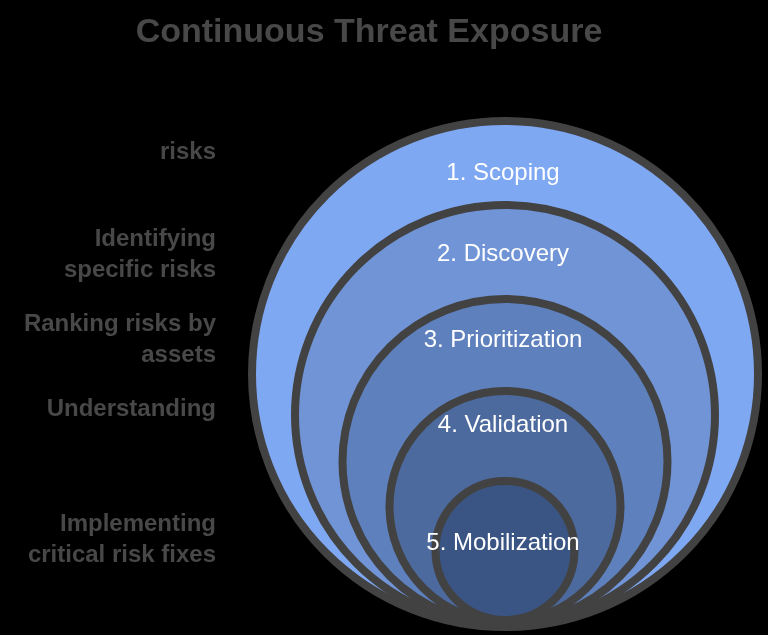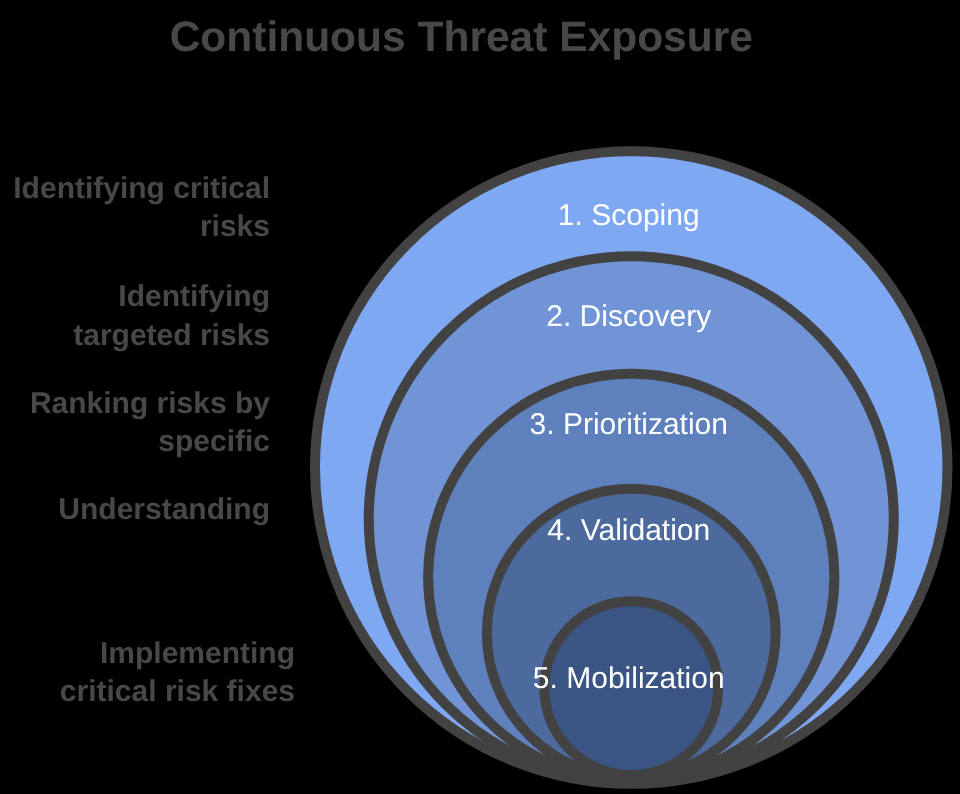--- a/index.html
+++ b/index.html
@@ -38,21 +38,21 @@
     text-align: right;
     color: var(--heading-text);
     font-weight: bold;
     font-size: 24px;
     line-height: 31px;
   }
   .side-label-1 { top: 135px; }
   .side-label-2 { top: 222px; }
   .side-label-3 { top: 307px; padding-left: 20px; }
   .side-label-4 { top: 392px; padding-left: 36px; }
-  .side-label-5 { top: 507px; margin-left: 20px; }
+  .side-label-5 { top: 507px; }
   svg.funnel {
     position: absolute;
     left: 0; top: 0;
   }
   svg.funnel circle {
     stroke: var(--circle-stroke);
     stroke-width: 8;
   }
   svg.funnel text {
     fill: var(--stage-label-text);
@@ -64,32 +64,31 @@
 </head>
 <body>
 
 <div class="canvas">
 
   <div class="page-title">
     <div>Continuous Threat Exposure</div>
   </div>
 
   <div class="side-label side-label-1">
-    <div>Identifying critical</div>
     <div>risks</div>
   </div>
 
   <div class="side-label side-label-2">
     <div>Identifying</div>
-    <div>targeted risks</div>
+    <div>specific risks</div>
   </div>
 
   <div class="side-label side-label-3">
     <div>Ranking risks by</div>
-    <div>specific</div>
+    <div>assets</div>
   </div>
 
   <div class="side-label side-label-4">
     <div>Understanding</div>
   </div>
 
   <div class="side-label side-label-5">
     <div>Implementing</div>
     <div>critical risk fixes</div>
   </div>

